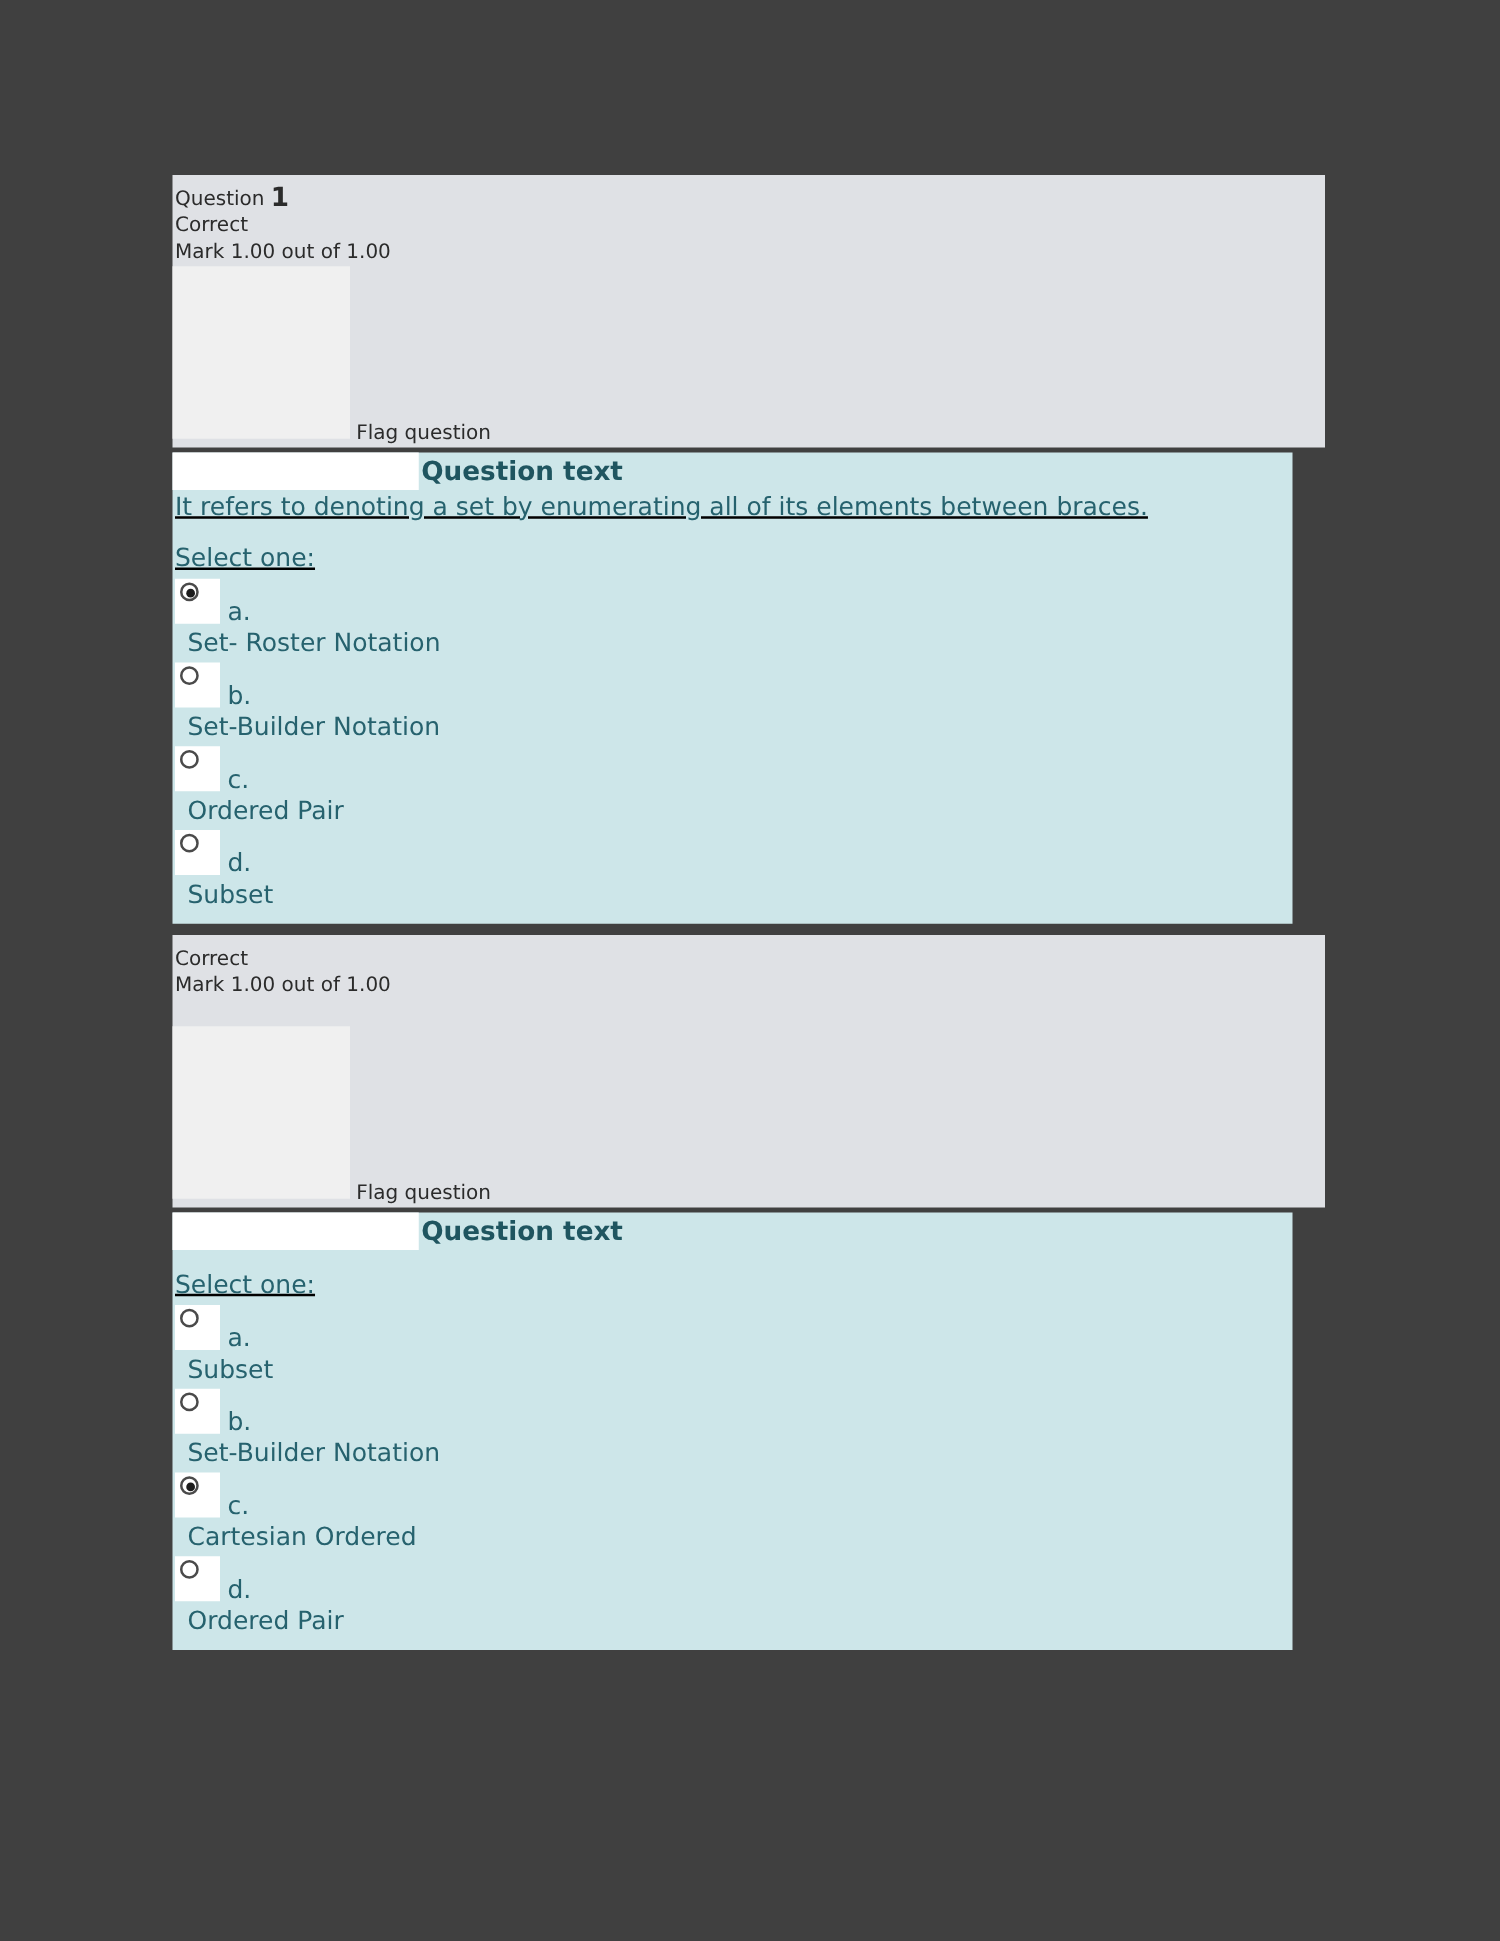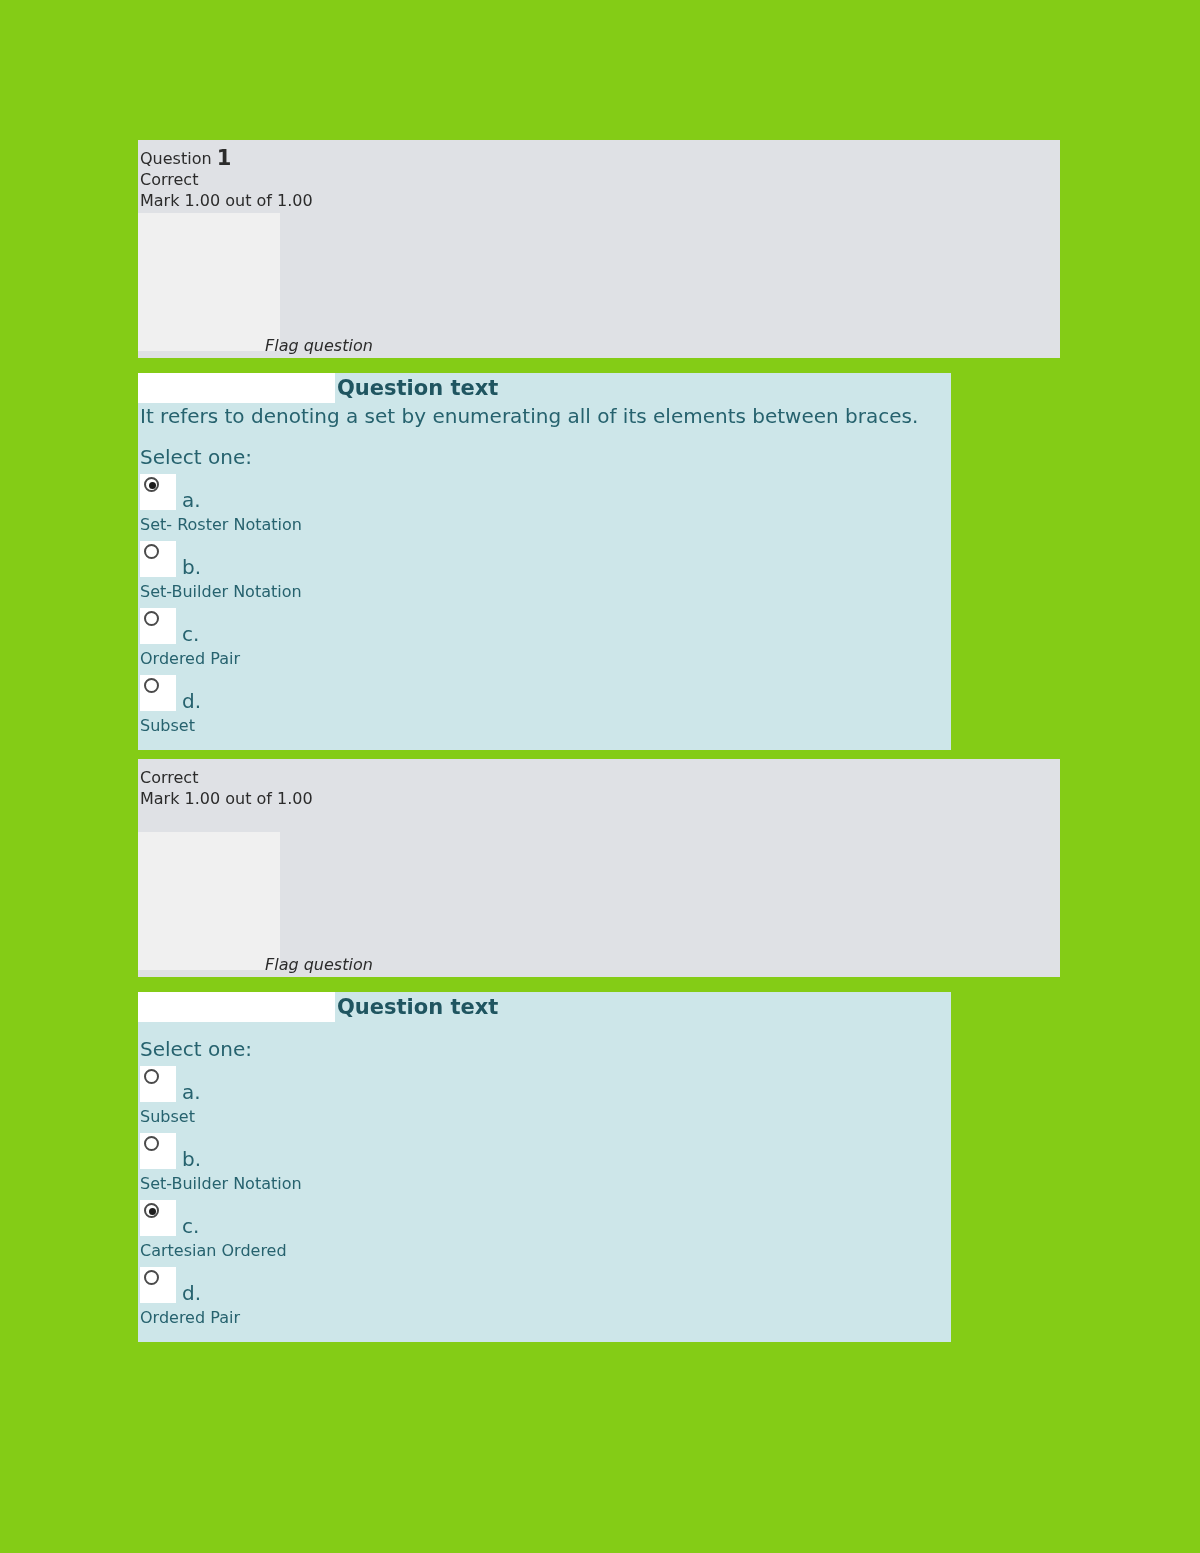--- a/index.html
+++ b/index.html
@@ -12,21 +12,21 @@
     width: 1200px;
     height: 1553px;
     font-family: "DejaVu Sans", sans-serif;
     overflow: hidden;
   }
 
   .page {
     position: relative;
     width: 1200px;
     height: 1553px;
-    background: #84cc16;
+    background: #404040;
   }
 
   .content {
     position: absolute;
     left: 138px;
     top: 140px;
     width: 922px;
   }
 
   
@@ -51,36 +51,36 @@
   .q-inner-box {
     position: absolute;
     left: 0px;
     top: 73px;
     width: 142px;
     height: 138px;
     background: #f0f0f0;
   }
   .flag-question {
     position: absolute;
-    left: 127px;
+    left: 147px;
     top: 195px;
     font-size: 16px;
     line-height: 21px;
     color: #2b2b2b;
     white-space: nowrap;
-    font-style: italic;
   }
 
   
   .q-body {
     position: relative;
     background: #cde6e9;
-    width: 813px;
+    width: 896px;
     padding: 0 0 8px 0;
-    margin-top: 15px;
+    margin-top: 4px;
+    text-decoration: underline;
   }
   .q-text-head-row {
     position: relative;
     height: 30px;
   }
   .q-text-head-white {
     position: absolute;
     left: 0;
     top: 0;
     width: 197px;
@@ -153,23 +153,23 @@
     position: absolute;
     left: 44px;
     top: 14px;
     font-size: 20px;
     line-height: 24px;
     color: #26626e;
     white-space: nowrap;
   }
   .opt-text {
     position: absolute;
-    left: 2px;
+    left: 12px;
     top: 38px;
-    font-size: 16px;
+    font-size: 20px;
     line-height: 26px;
     color: #26626e;
     white-space: nowrap;
   }
 </style>
 </head>
 <body>
 
 <div class="page">
   <div class="content">

